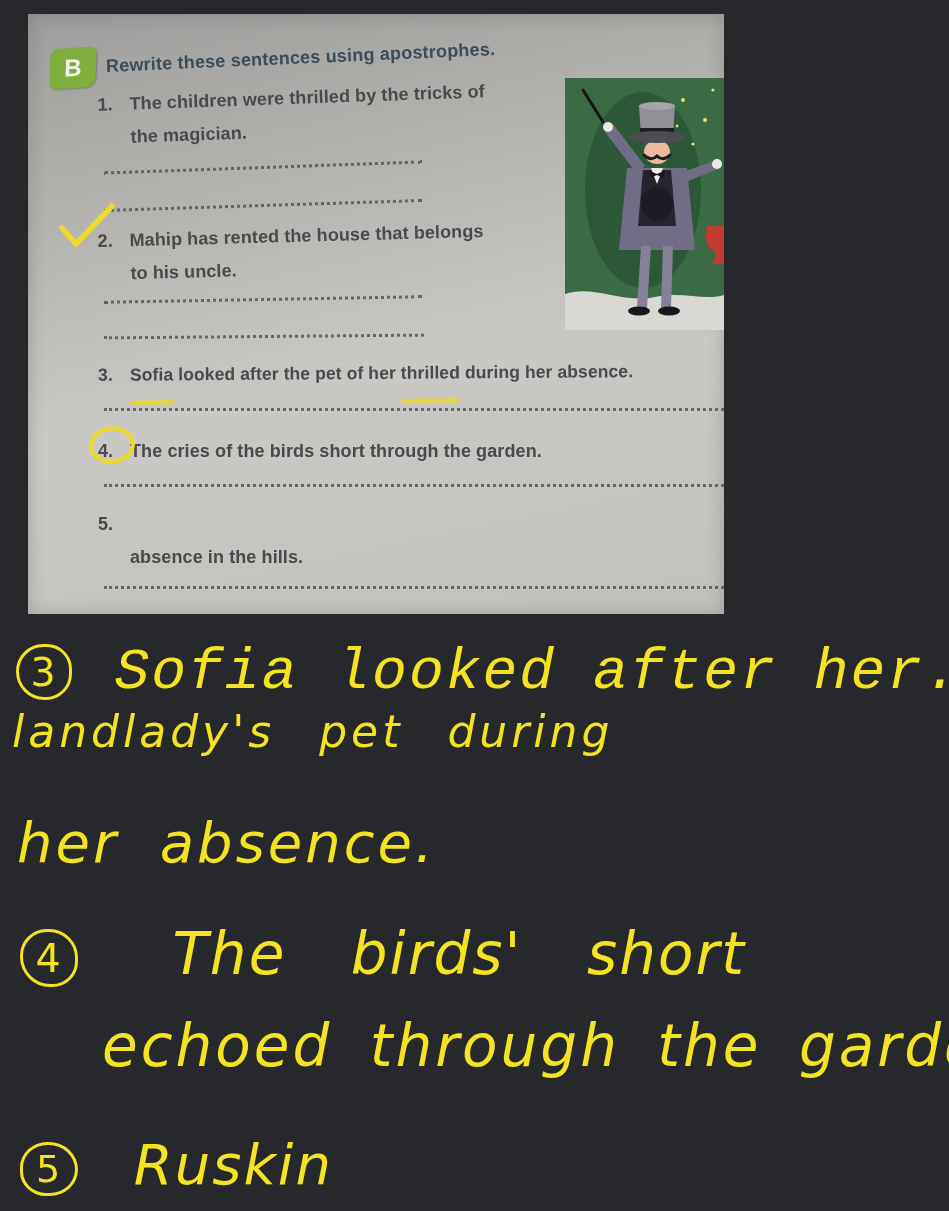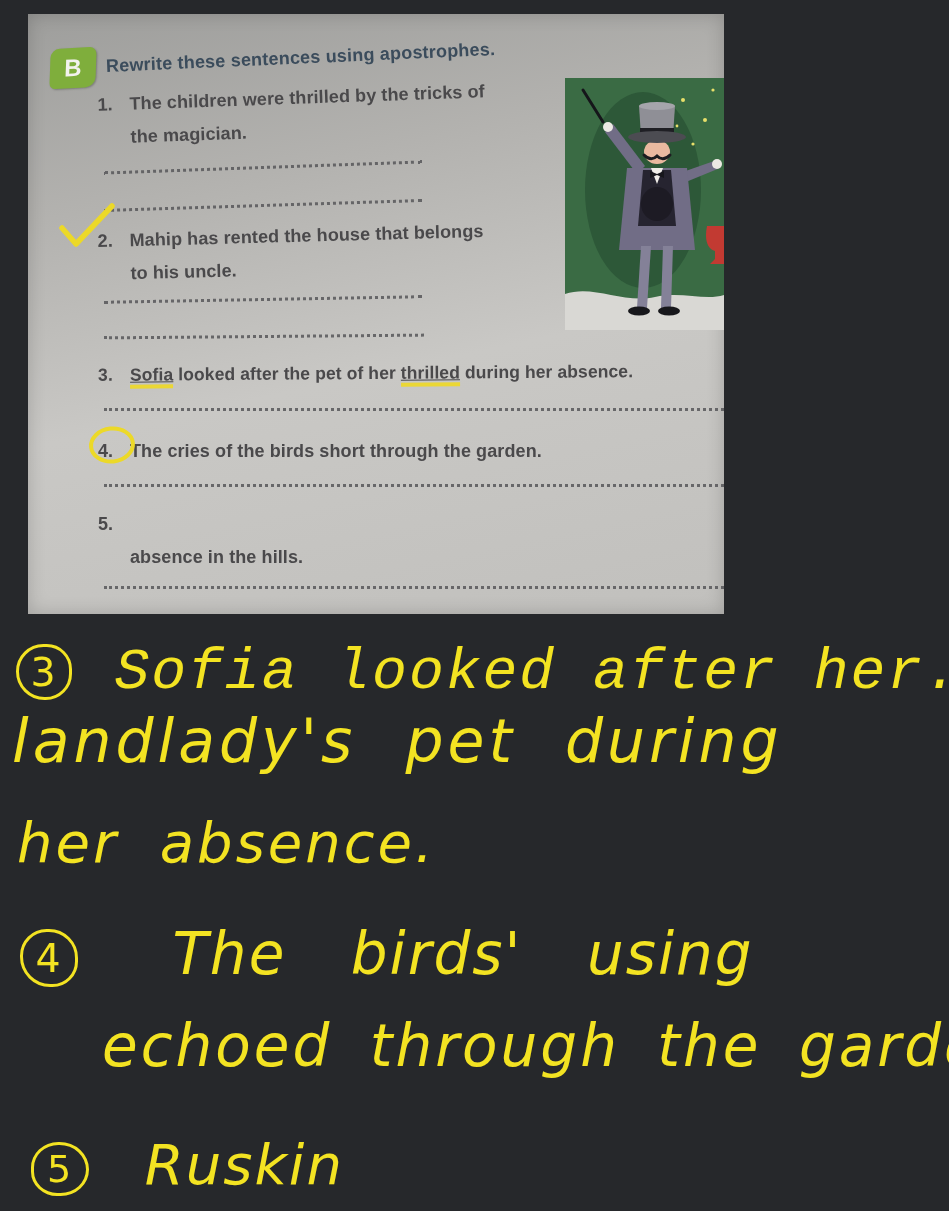--- a/index.html
+++ b/index.html
@@ -38,21 +38,21 @@
     position: absolute; display: flex; gap: 12px;
     font-size: 18px; font-weight: 600; color: #4a494b;
     line-height: 33px; letter-spacing: .1px; white-space: nowrap;
   }
   .ws-item .num { width: 20px; flex: 0 0 auto; }
   .dotted {
     position: absolute; height: 0;
     border-bottom: 3px dotted #57575a;
     opacity: .85;
   }
-  .u-yellow { border-bottom: 4px solid rgba(238,216,40,.92); padding-bottom: 0px; text-decoration: underline; }
+  .u-yellow { border-bottom: 4px solid rgba(238,216,40,.92); padding-bottom: 16px; }
   .anno { position: absolute; }
 
   
   .hw {
     position: absolute; color: #f3e322;
     font-family: "DejaVu Sans", sans-serif;
     font-style: italic; letter-spacing: 2px;
     white-space: nowrap;
   }
   .hw-num {
@@ -142,25 +142,25 @@
       <ellipse cx="74" cy="233" rx="11" ry="4.5" fill="#17171b"></ellipse>
       <ellipse cx="104" cy="233" rx="11" ry="4.5" fill="#17171b"></ellipse>
     </g>
   </svg>
 </div>
 
 <div class="hw" style="left:16px; top:634px; font-size:58px;">
   <span class="hw-num" style="width:56px;height:56px;">3</span>
   <span style="margin-left:22px;font-family:Liberation Mono, monospace;">Sofia looked after her.</span>
 </div>
-<div class="hw" style="left:12px; top:706px; font-size:60px; letter-spacing:4px; word-spacing:26px;">landlady's pet during</div>
+<div class="hw" style="left:12px; top:706px; font-size:44px; letter-spacing:4px; word-spacing:26px;">landlady's pet during</div>
 <div class="hw" style="left:17px; top:810px; font-size:56px; letter-spacing:3px; word-spacing:20px;">her absence.</div>
 
 <div class="hw" style="left:20px; top:920px; font-size:58px; word-spacing:44px;">
   <span class="hw-num" style="width:58px;height:58px; border-radius:46% 50% 44% 52%;">4</span>
-  <span style="margin-left:30px;">The birds' using</span>
+  <span style="margin-left:30px;">The birds' short</span>
 </div>
 <div class="hw" style="left:102px; top:1012px; font-size:58px; letter-spacing:3px; word-spacing:16px;">echoed through the garden</div>
 
-<div class="hw" style="left:31px; top:1132px; font-size:56px;">
+<div class="hw" style="left:20px; top:1132px; font-size:56px;">
   <span class="hw-num" style="width:58px;height:54px; border-radius:48% 52% 50% 46%;">5</span>
   <span style="margin-left:36px;">Ruskin</span>
 </div>
 
 </body></html>

